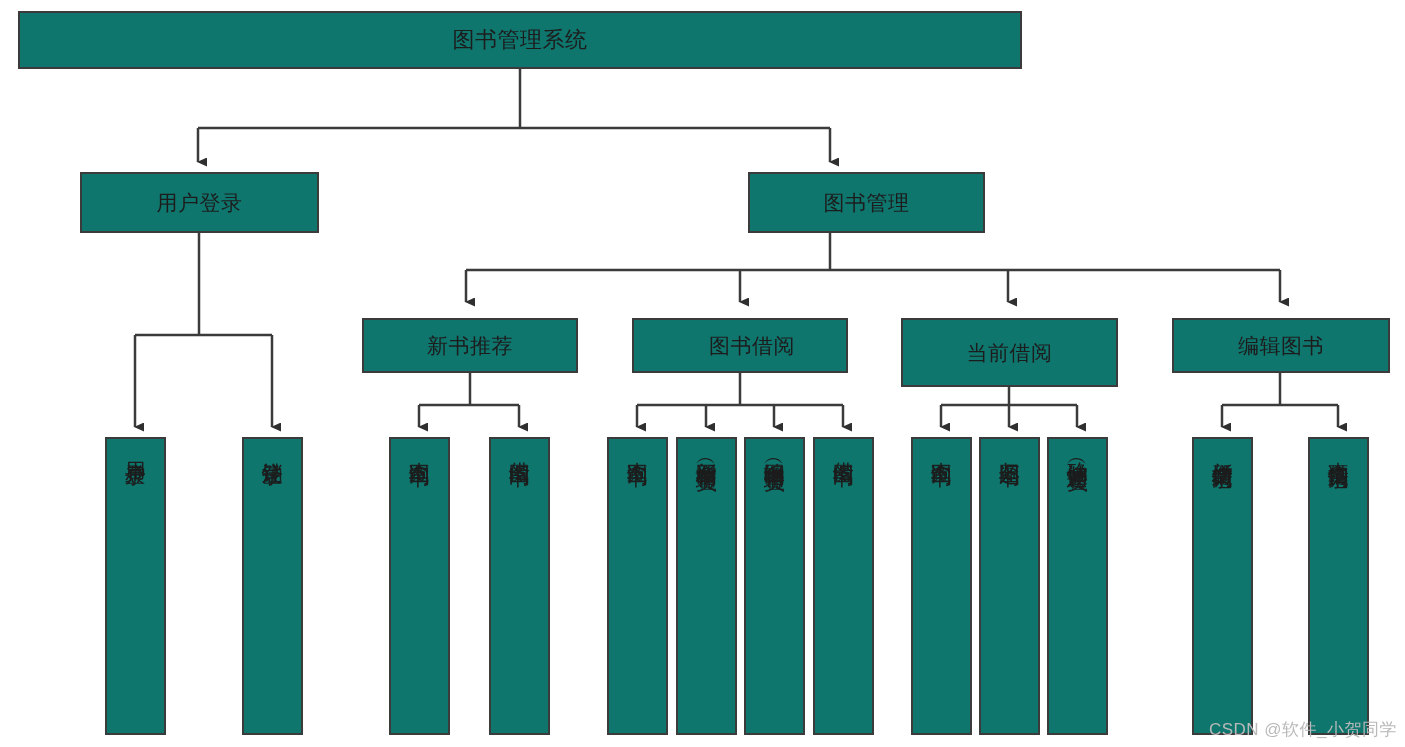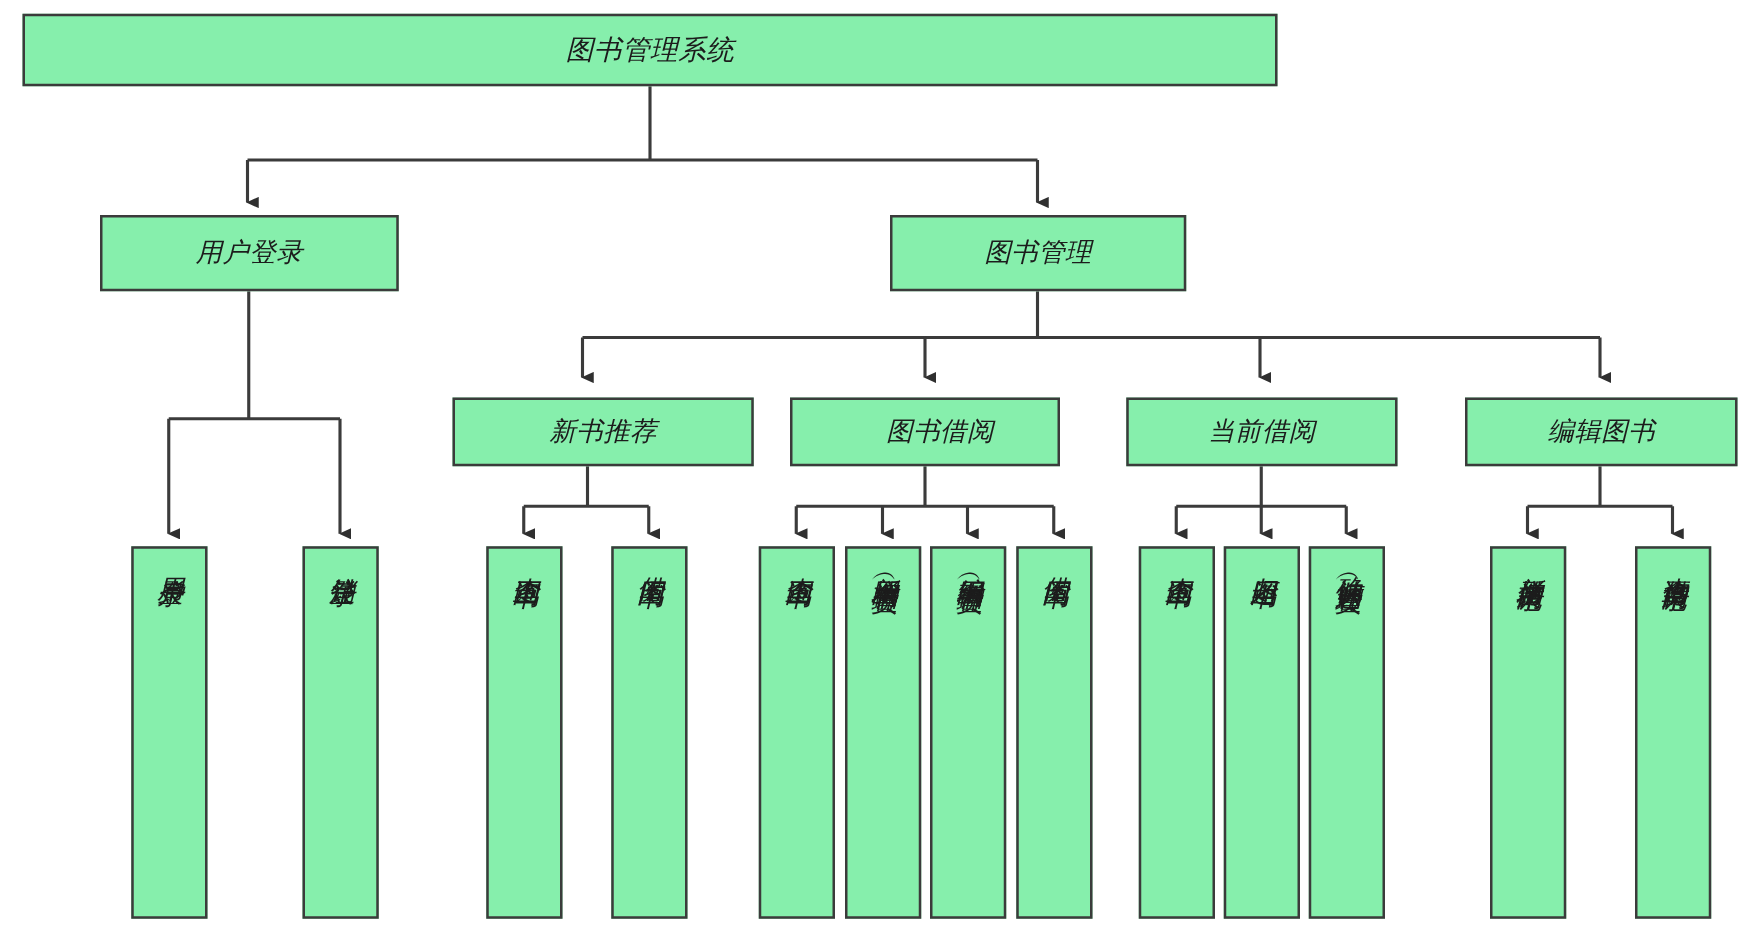--- a/index.html
+++ b/index.html
@@ -22,26 +22,25 @@
     left: 0;
     top: 0;
     width: 1405px;
     height: 747px;
     pointer-events: none;
   }
   .node {
     position: absolute;
     box-sizing: border-box;
     border: 2.5px solid #3b3b3b;
-    background: #86efac;
+    background: #0f766e;
     display: flex;
     align-items: center;
     justify-content: center;
     color: #1c1c1c;
-    font-style: italic;
   }
   .node .label {
     display: block;
     text-align: center;
     line-height: 1.12;
     letter-spacing: 0.5px;
     white-space: nowrap;
   }
   .node.horiz .label {
     font-size: 21px;
@@ -127,31 +126,31 @@
     </g>
   </svg>
 
   <div class="node root horiz" style="left:18px; top:11px; width:1004px; height:58px;">
     <span class="label">图书管理系统</span>
   </div>
 
   <div class="node horiz" style="left:80px; top:172px; width:239px; height:61px;">
     <span class="label">用户登录</span>
   </div>
-  <div class="node horiz" style="left:712px; top:172px; width:237px; height:61px;">
+  <div class="node horiz" style="left:748px; top:172px; width:237px; height:61px;">
     <span class="label">图书管理</span>
   </div>
 
-  <div class="node horiz" style="left:362px; top:318px; width:241px; height:55px;">
+  <div class="node horiz" style="left:362px; top:318px; width:216px; height:55px;">
     <span class="label">新书推荐</span>
   </div>
   <div class="node horiz" style="left:632px; top:318px; width:216px; height:55px;padding-left:24px;">
     <span class="label">图书借阅</span>
   </div>
-  <div class="node horiz" style="left:901px; top:318px; width:217px; height:55px;">
+  <div class="node horiz" style="left:901px; top:318px; width:217px; height:69px;">
     <span class="label">当前借阅</span>
   </div>
   <div class="node horiz" style="left:1172px; top:318px; width:218px; height:55px;">
     <span class="label">编辑图书</span>
   </div>
 
   <div class="node vert" style="left:105px; top:437px; width:61px; height:298px;">
     <span class="label">用户登录</span>
   </div>
   <div class="node vert" style="left:242px; top:437px; width:61px; height:298px;">
@@ -188,14 +187,15 @@
     <span class="label">确认归还（管理员）</span>
   </div>
 
   <div class="node vert" style="left:1192px; top:437px; width:61px; height:298px;">
     <span class="label">新增借阅记录</span>
   </div>
   <div class="node vert" style="left:1308px; top:437px; width:61px; height:298px;">
     <span class="label">查询借阅记录</span>
   </div>
 
+  <div class="watermark">CSDN @软件_小贺同学</div>
 
 </div>
 
 </body></html>

